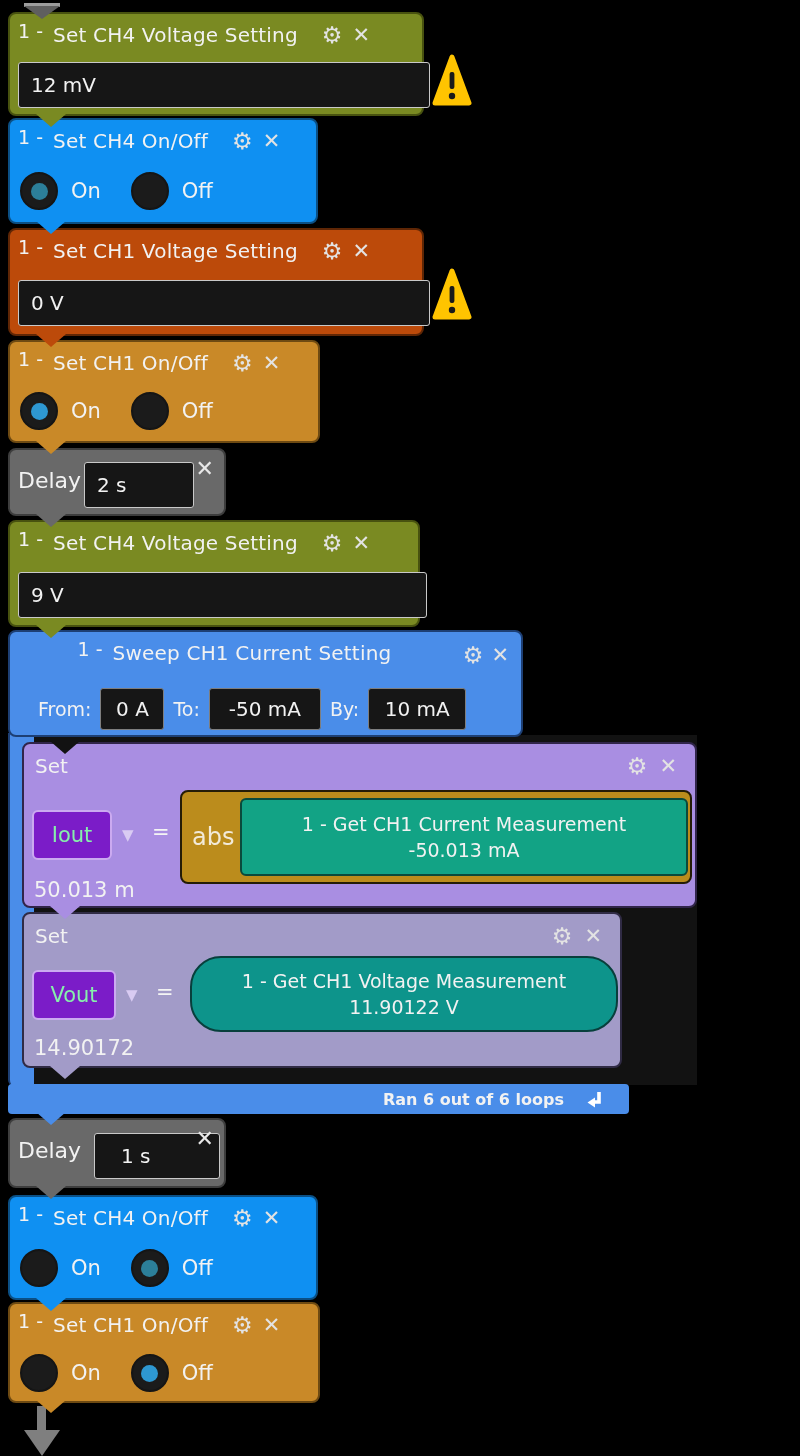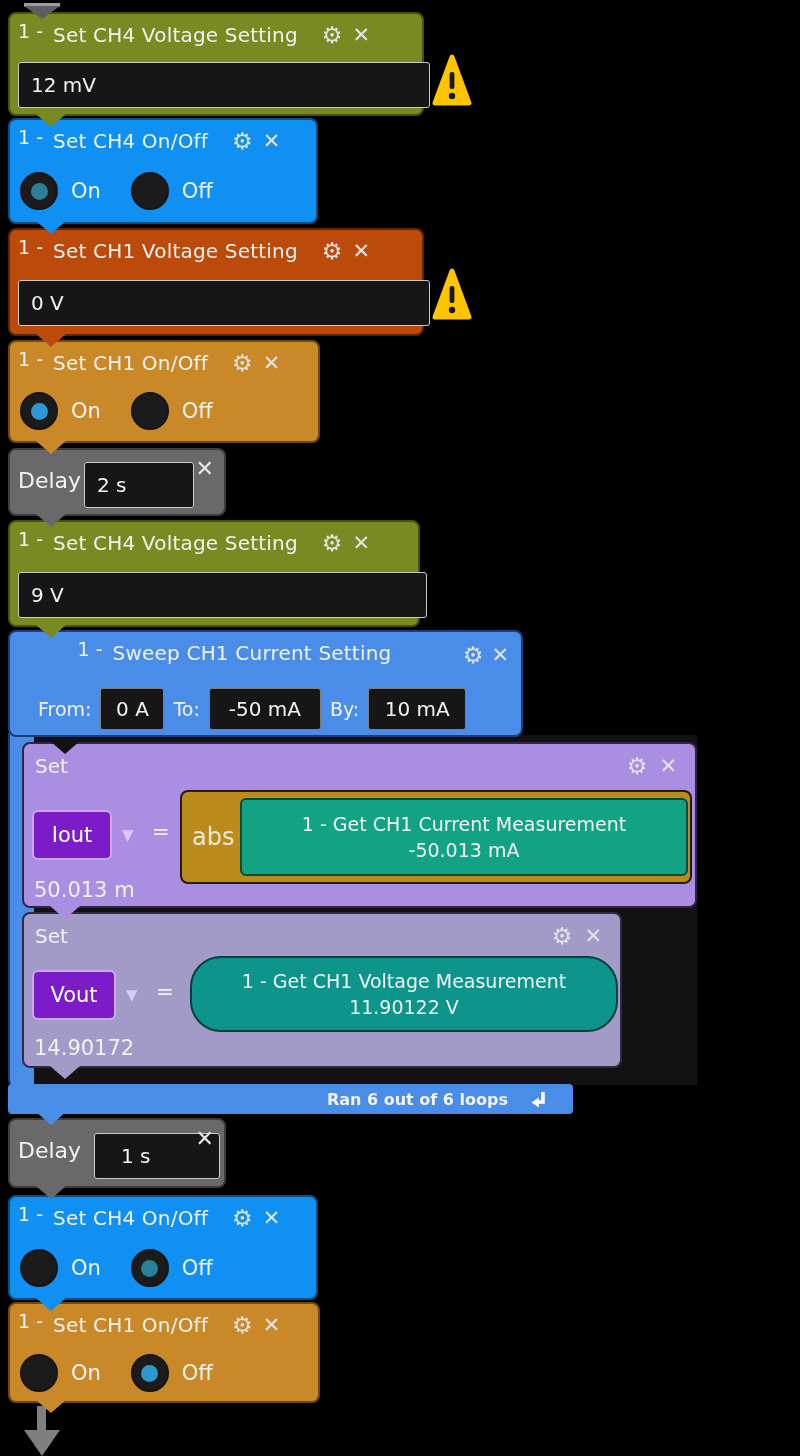--- a/index.html
+++ b/index.html
@@ -44,28 +44,28 @@
   
   .dlabel{position:absolute;left:8px;top:18px;font-size:22px;}
   .dx{position:absolute;right:10px;top:6px;font-size:22px;font-weight:bold;color:#e8e8e8;cursor:pointer;}
   
   .sweephdr .trow{justify-content:center;padding-right:70px;}
   .shicons{position:absolute;right:12px;top:11px;display:flex;gap:8px;align-items:center;}
   .srow{position:absolute;left:28px;top:56px;display:flex;align-items:center;gap:9px;font-size:19px;}
   .loopbody{position:absolute;left:30px;top:735px;width:667px;height:350px;background:#121212;}
   .looparm{position:absolute;left:8px;top:733px;width:24px;height:353px;background:#4a8de9;
            border-left:2px solid #1d3f74;border-radius:0 0 0 6px;}
-  .strip{position:absolute;left:8px;top:1084px;width:565px;height:30px;background:#4a8de9;
+  .strip{position:absolute;left:8px;top:1084px;width:621px;height:30px;background:#4a8de9;
          border-radius:4px;display:flex;align-items:center;justify-content:flex-end;
          gap:22px;padding-right:26px;box-sizing:border-box;font-size:16px;font-weight:bold;}
   
   .sethdr{display:flex;align-items:center;justify-content:space-between;padding:10px 18px 0 11px;font-size:20px;}
   .sethdr .icons{display:flex;gap:12px;align-items:center;}
   .varbtn{position:absolute;background:#7b1cc8;border:2px solid #cbaaf0;border-radius:6px;
-          color:#ffffff;font-size:21px;display:flex;align-items:center;justify-content:center;cursor:pointer;}
+          color:#86efac;font-size:21px;display:flex;align-items:center;justify-content:center;cursor:pointer;}
   .caret{position:absolute;font-size:15px;color:#d9cbf2;cursor:pointer;}
   .eq{position:absolute;font-size:21px;color:#f4f4f4;}
   .absbox{position:absolute;background:#bb8c1c;border:2px solid #241c06;border-radius:8px;box-sizing:border-box;}
   .abslabel{position:absolute;left:10px;top:50%;transform:translateY(-50%);font-size:24px;color:#f2ead8;}
   .teal{position:absolute;border-radius:6px;box-sizing:border-box;display:flex;flex-direction:column;
         align-items:center;justify-content:center;font-size:19px;line-height:26px;cursor:pointer;}
   .teal1{background:#12a385;border:2px solid #0a4a3c;}
   .teal2{background:#0d948b;border:2px solid #083f3c;}
   .result{position:absolute;left:10px;font-size:21px;color:#f2f2f2;}
   

